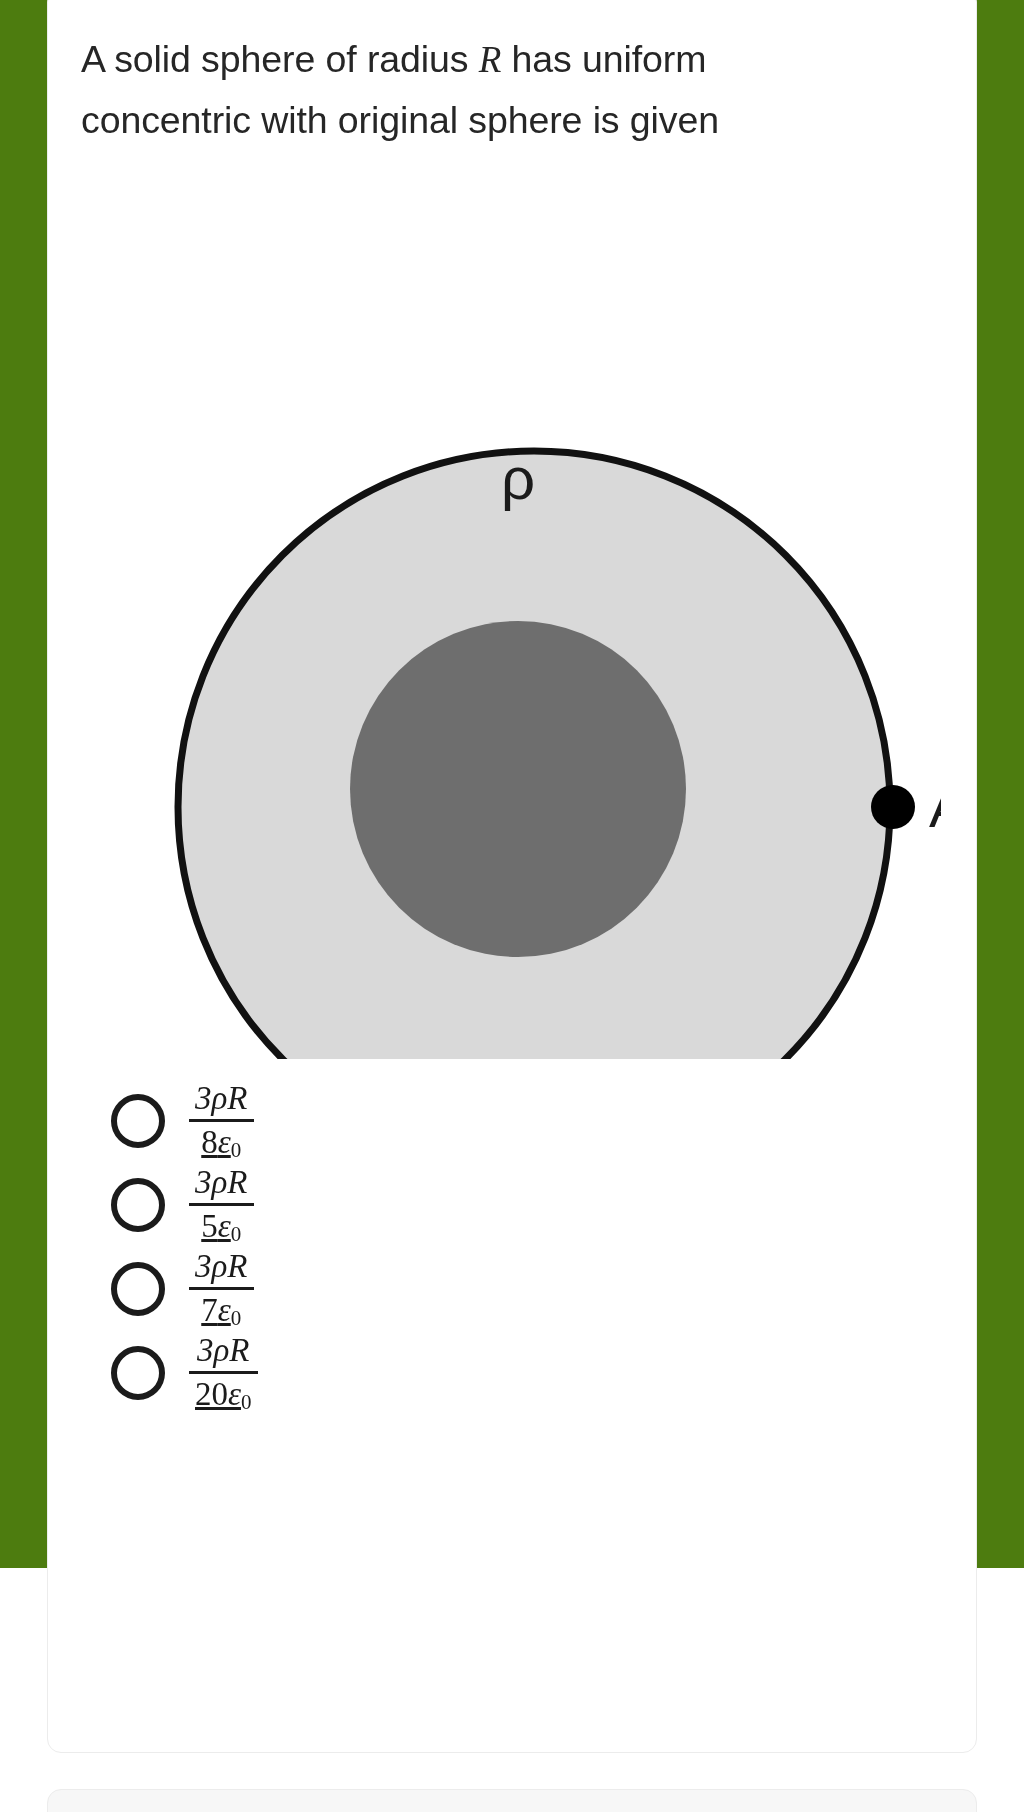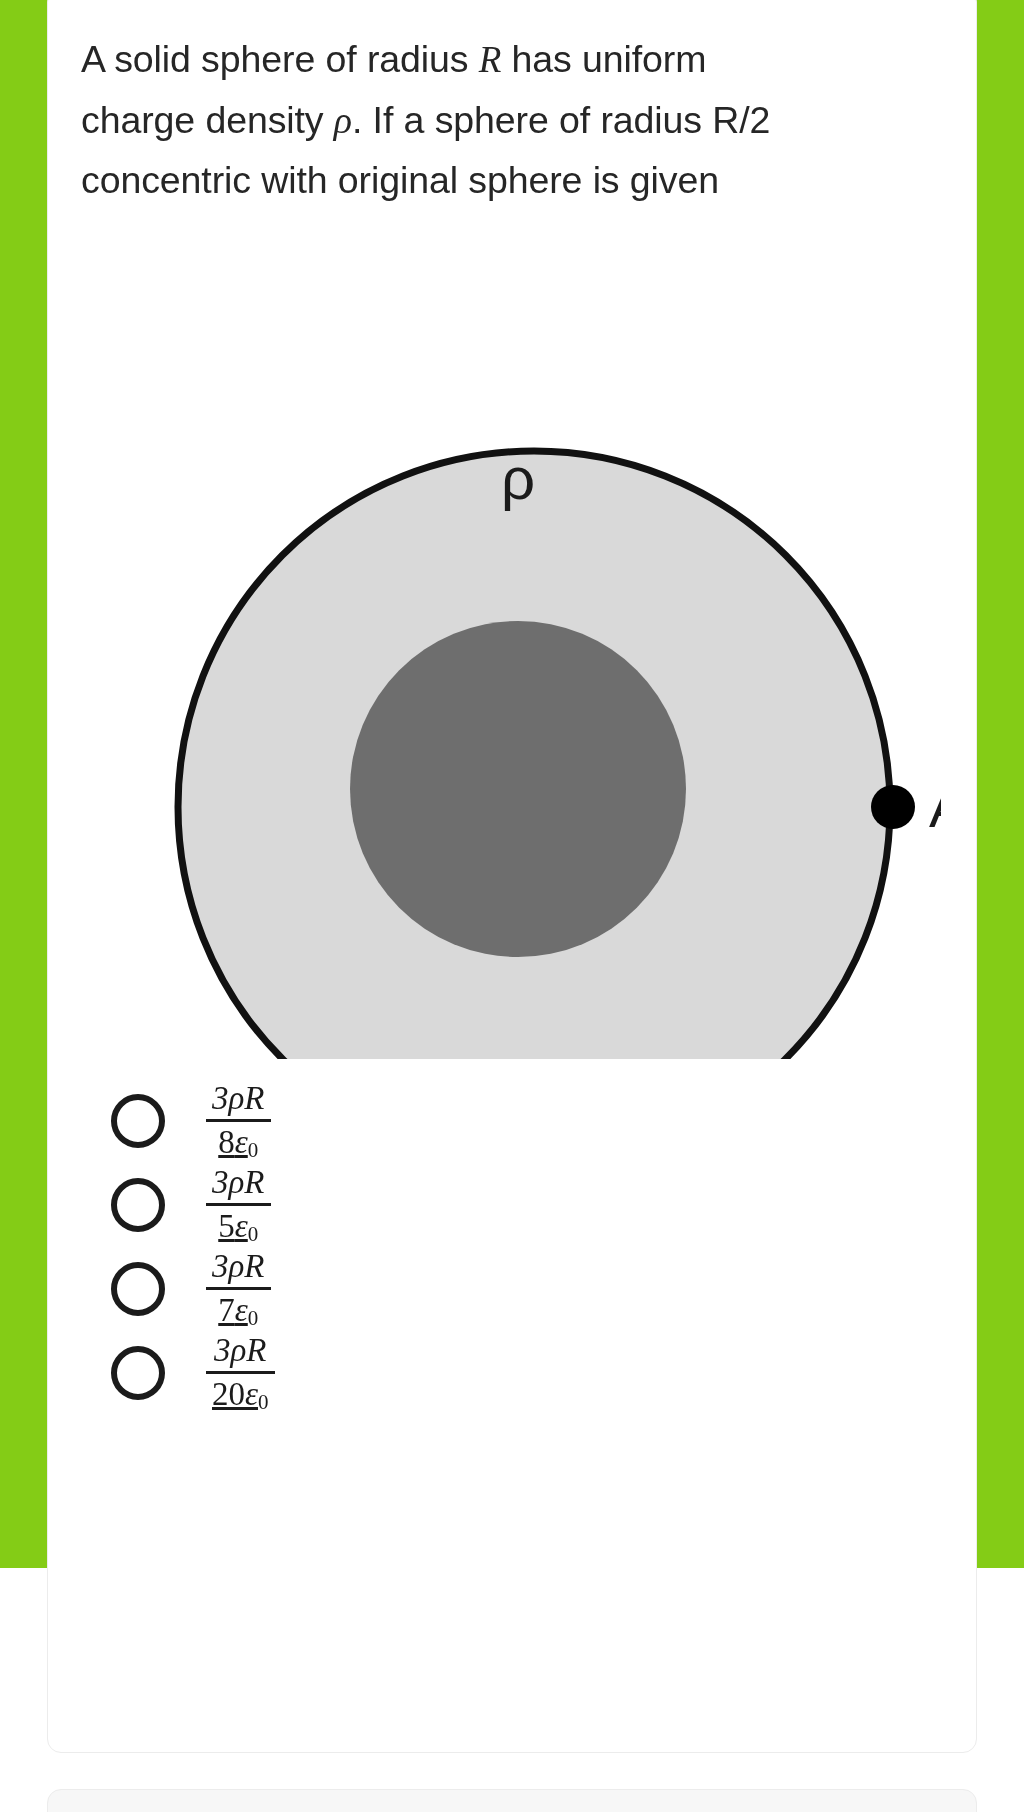--- a/index.html
+++ b/index.html
@@ -11,21 +11,21 @@
     height: 1812px;
     background: #ffffff;
     font-family: "Liberation Sans", sans-serif;
     overflow: hidden;
   }
 
   .page {
     position: relative;
     width: 1024px;
     height: 1568px;
-    background: #84cc16;
+    background: #4d7c0f;
   }
 
   
   .question-card {
     position: absolute;
     left: 47px;
     top: -12px;
     width: 930px;
     height: 1765px;
     background: #ffffff;
@@ -98,21 +98,21 @@
     width: 54px;
     height: 54px;
     border: 6px solid #1b1b1b;
     border-radius: 50%;
     box-sizing: border-box;
     flex: none;
     margin-left: 30px;
     background: transparent;
   }
   .frac {
-    margin-left: 41px;
+    margin-left: 24px;
     display: inline-block;
     text-align: center;
     font-family: "Liberation Serif", serif;
     color: #1b1b1b;
     line-height: 1;
   }
   .frac .num {
     display: block;
     font-size: 33px;
     font-style: italic;
@@ -144,21 +144,20 @@
 </style>
 </head>
 <body>
 
 <div class="page">
 
   <div class="question-card">
 
     <div class="question-text">
       <div><span>A solid sphere of radius </span><span class="mathvar">R</span><span> has uniform</span></div>
-      <div><span>charge density </span><span class="rho">ρ</span><span>. If a sphere of radius R/2</span></div>
       <div>concentric with original sphere is given</div>
     </div>
 
     <div class="figure">
       <svg width="860" height="680" viewBox="0 0 860 680" xmlns="http://www.w3.org/2000/svg">
         <circle cx="453" cy="428" r="356" fill="#d9d9d9" stroke="#111111" stroke-width="7"></circle>
         <circle cx="437" cy="410" r="168" fill="#6e6e6e" stroke="none"></circle>
         <circle cx="812" cy="428" r="22" fill="#000000"></circle>
         <text x="437" y="120" text-anchor="middle" font-family="Liberation Sans, sans-serif" font-size="60" fill="#1b1b1b">ρ</text>
         <text x="848" y="448" text-anchor="start" font-family="Liberation Sans, sans-serif" font-size="56" fill="#1b1b1b">A</text>

